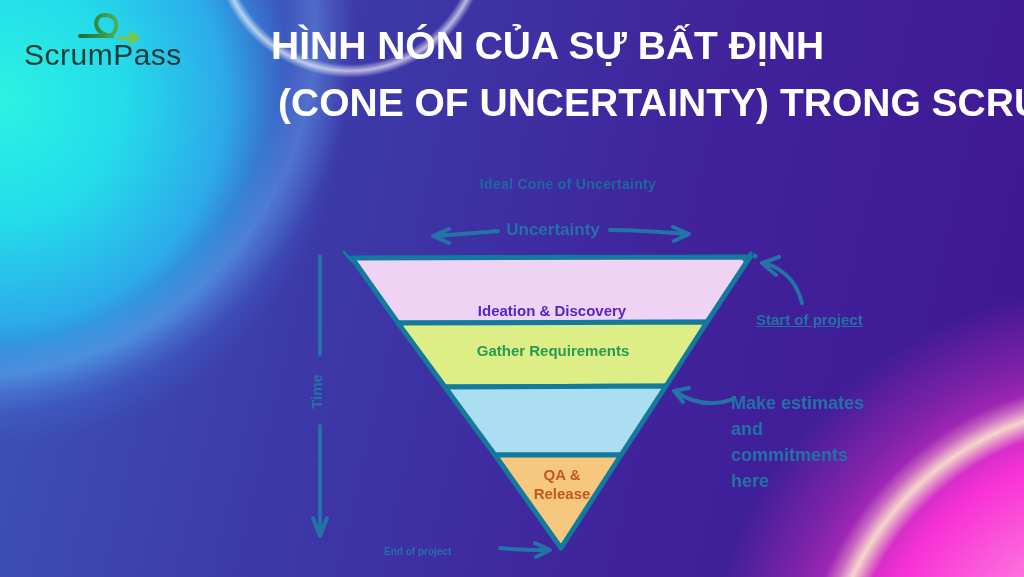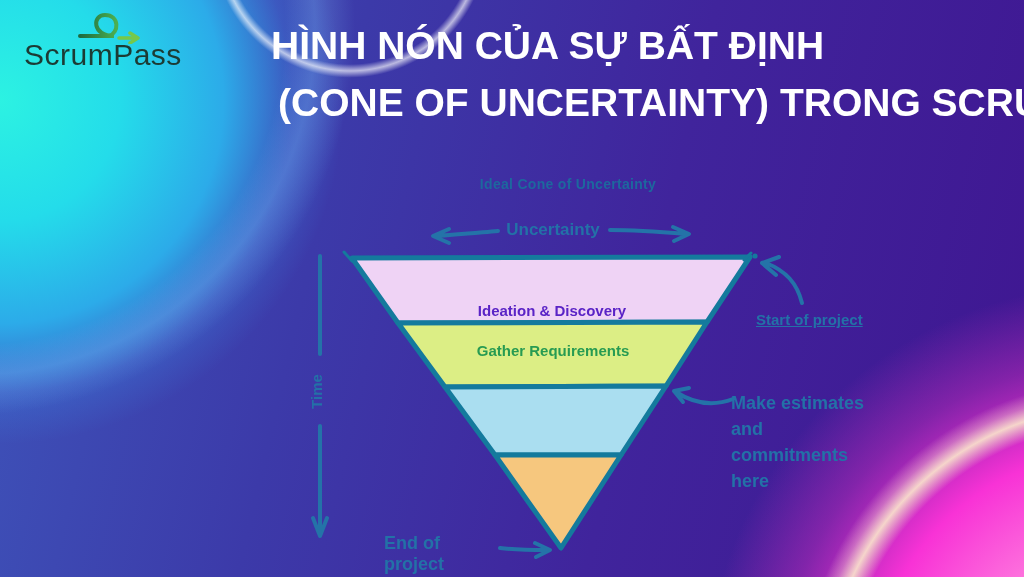--- a/index.html
+++ b/index.html
@@ -25,21 +25,21 @@
   .main-title{left:271px;top:17px;color:#ffffff;font-weight:700;font-size:39px;line-height:57px;white-space:nowrap;}
   .main-title .line2{padding-left:7px;}
 
   
   .hand{color:#2371a7;font-weight:700;}
   .diagram-heading{left:412px;top:176px;width:312px;text-align:center;font-size:14px;color:#1d689e;letter-spacing:0.3px;}
   .uncertainty-label{left:493px;top:220px;width:120px;text-align:center;font-size:17px;}
   .time-label{left:288px;top:383px;width:56px;text-align:center;font-size:15px;transform:rotate(-90deg);}
   .start-label{left:756px;top:311px;width:140px;font-size:15px;text-decoration:underline;}
   .estimates-label{left:731px;top:390px;width:152px;font-size:18px;line-height:1.45;}
-  .end-label{left:384px;top:533px;width:112px;font-size:18px;}
+  .end-label{left:384px;top:546px;width:112px;font-size:10px;}
 
   
   .funnel-label{position:absolute;text-align:center;font-weight:700;font-size:15px;}
   .fl-0{left:452px;top:290px;width:200px;color:#5a23c6;margin-top:12px;}
   .fl-1{left:453px;top:342px;width:200px;color:#279b52;}
   .fl-2{left:465px;top:411px;width:180px;color:#1d6fa8;}
   .fl-3{left:524px;top:465px;width:76px;color:#c2591f;line-height:19px;}
 
   
   .funnel-poly{stroke:#147a9d;stroke-width:5;stroke-linejoin:round;}
@@ -91,18 +91,19 @@
 
     <path class="arrow" d="M500 548 C517 550 533 550 547 550 M535 543 L550 550 L536 557"></path>
   </svg>
 
   <div class="abs hand diagram-heading">Ideal Cone of Uncertainty</div>
   <div class="abs hand uncertainty-label">Uncertainty</div>
   <div class="abs hand time-label">Time</div>
 
   <div class="funnel-label fl-0">Ideation &amp; Discovery</div>
   <div class="funnel-label fl-1">Gather Requirements</div>
+  <div class="funnel-label fl-3">QA &amp; Release</div>
 
   <div class="abs hand start-label">Start of project</div>
   <div class="abs hand estimates-label">Make estimates and commitments here</div>
   <div class="abs hand end-label">End of project</div>
 
 </div>
 
 </body></html>

